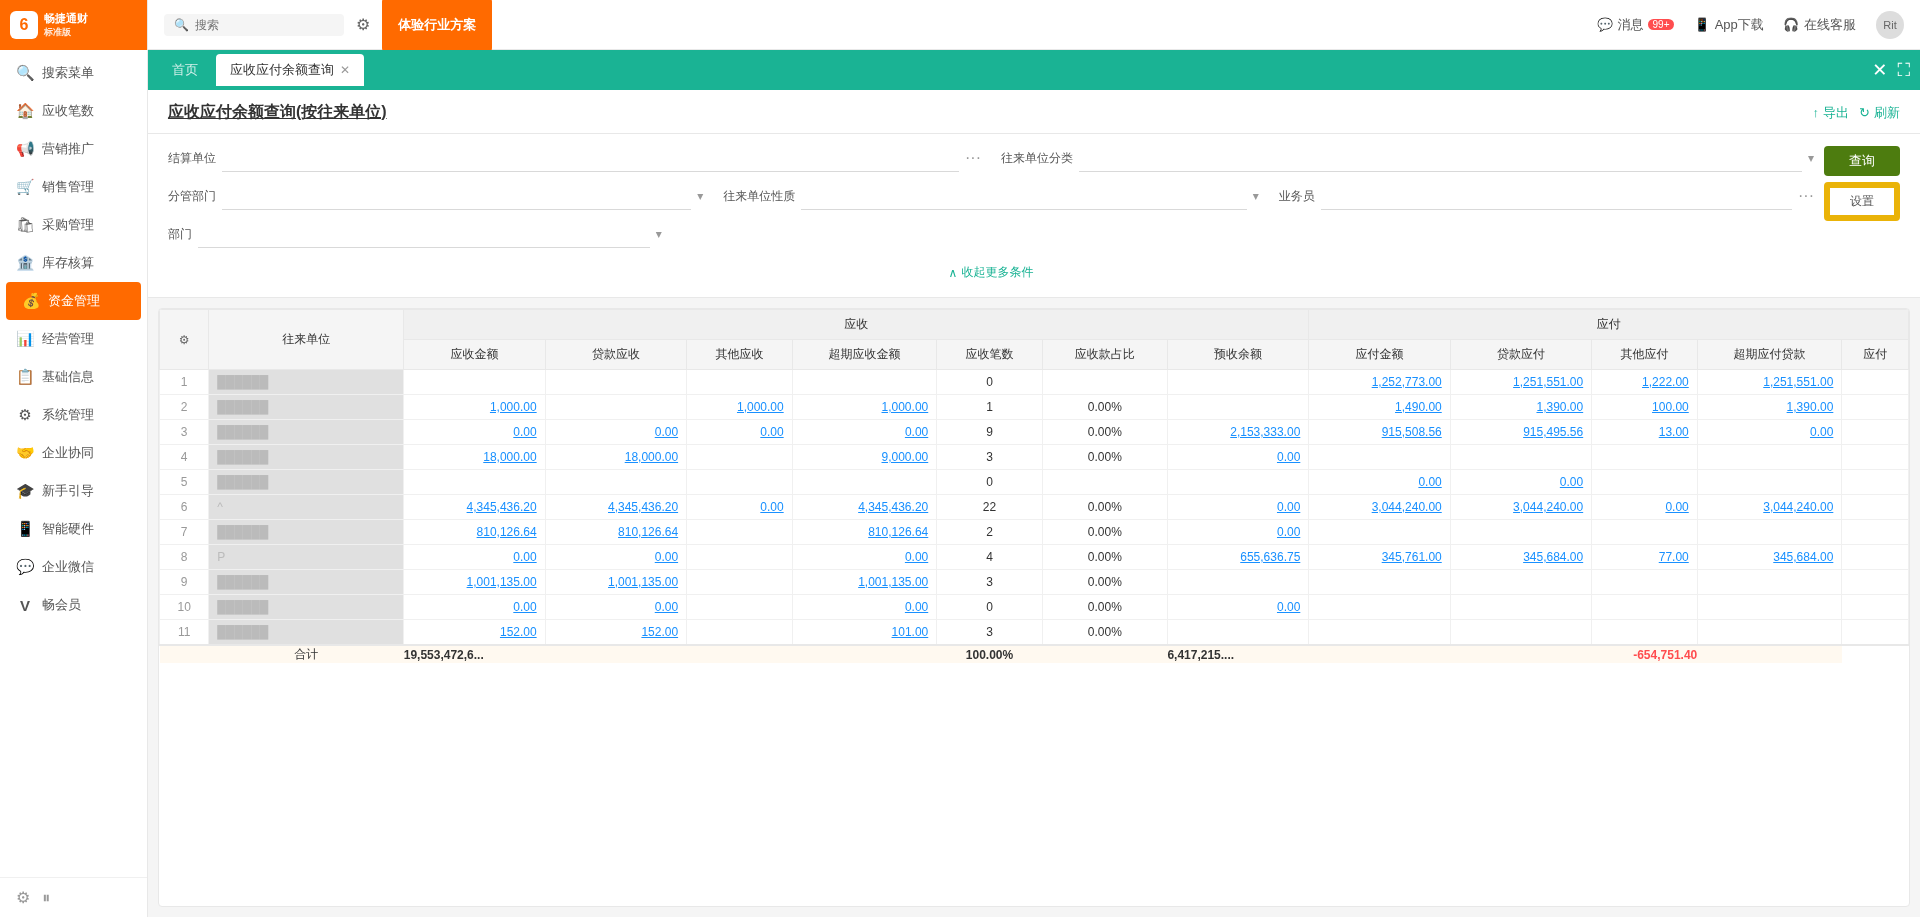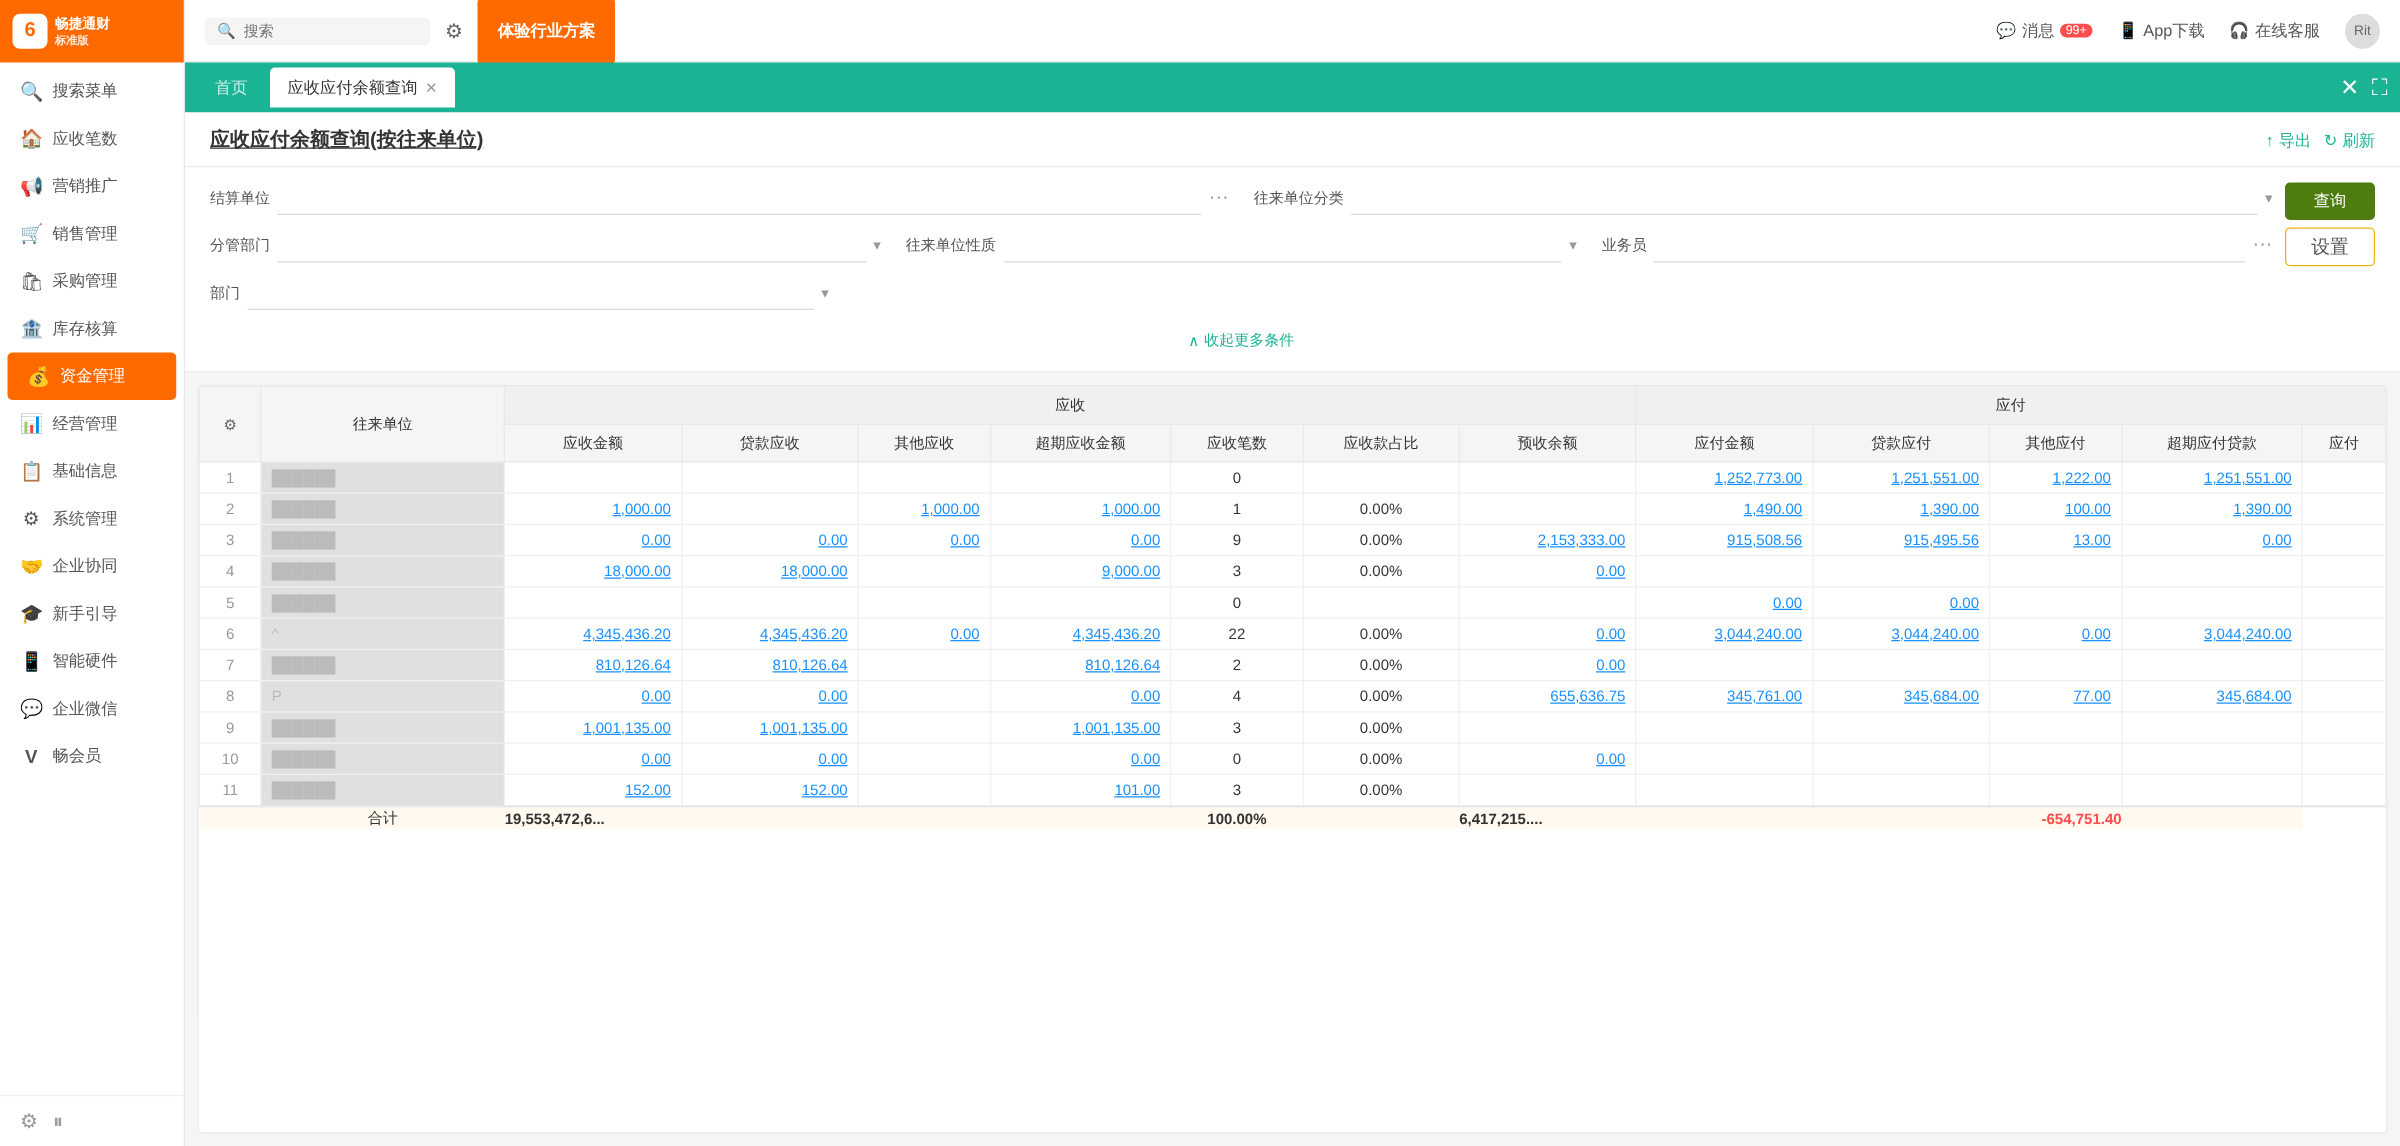--- a/index.html
+++ b/index.html
@@ -320,24 +320,24 @@
       color: #fff;
       border: none;
       border-radius: 4px;
       padding: 6px 20px;
       font-size: 13px;
       cursor: pointer;
     }
     .setting-btn {
       background: #fff;
       color: #555;
-      border: 1px solid #eab308;
+      border: 6px solid #eab308;
       border-radius: 4px;
       padding: 5px 20px;
-      font-size: 15px;
+      font-size: 12px;
       cursor: pointer;
     }
 
     
     .table-area { flex: 1; overflow: auto; background: #fff; margin: 10px; border-radius: 4px; border: 1px solid #e8e8e8; }
     table { width: 100%; border-collapse: collapse; font-size: 12px; min-width: 1400px; }
     thead tr { background: #f5f5f5; }
     thead th {
       border: 1px solid #e8e8e8;
       padding: 6px 8px;

